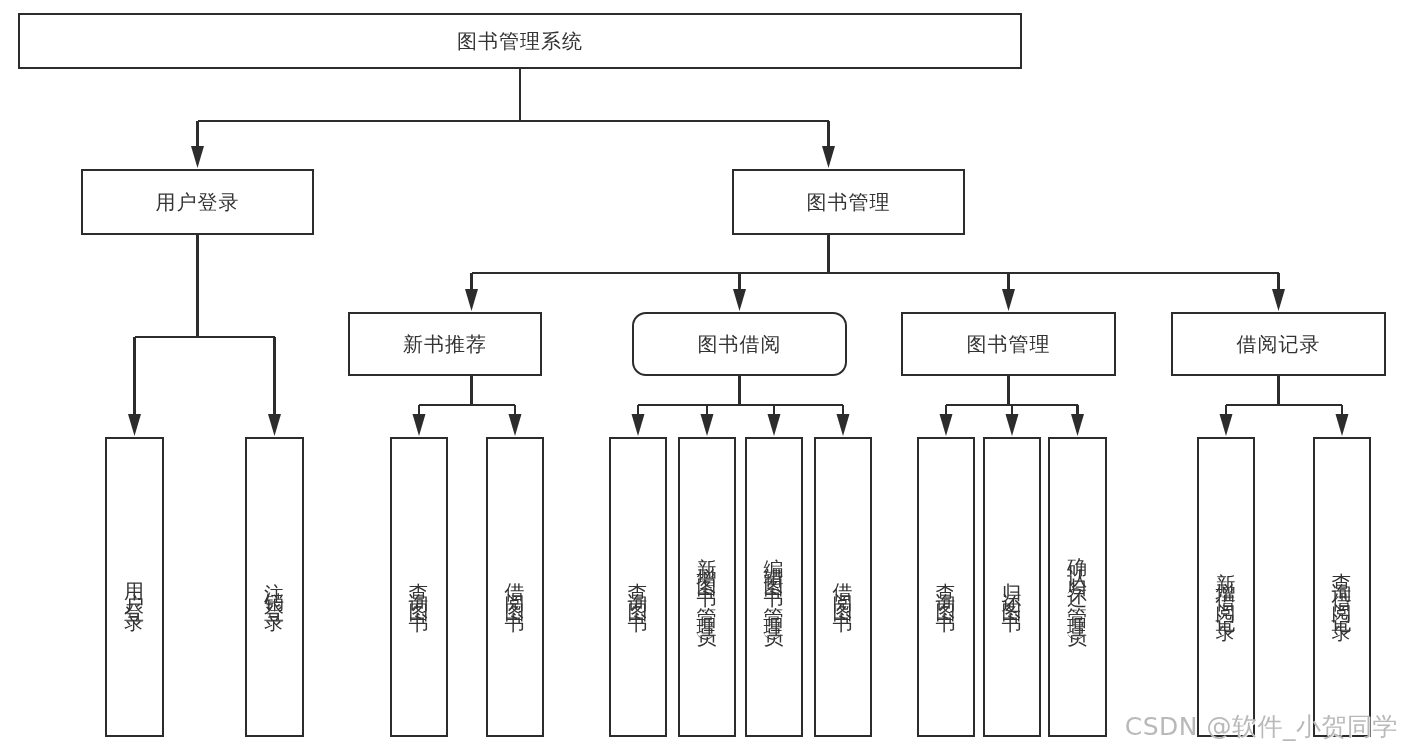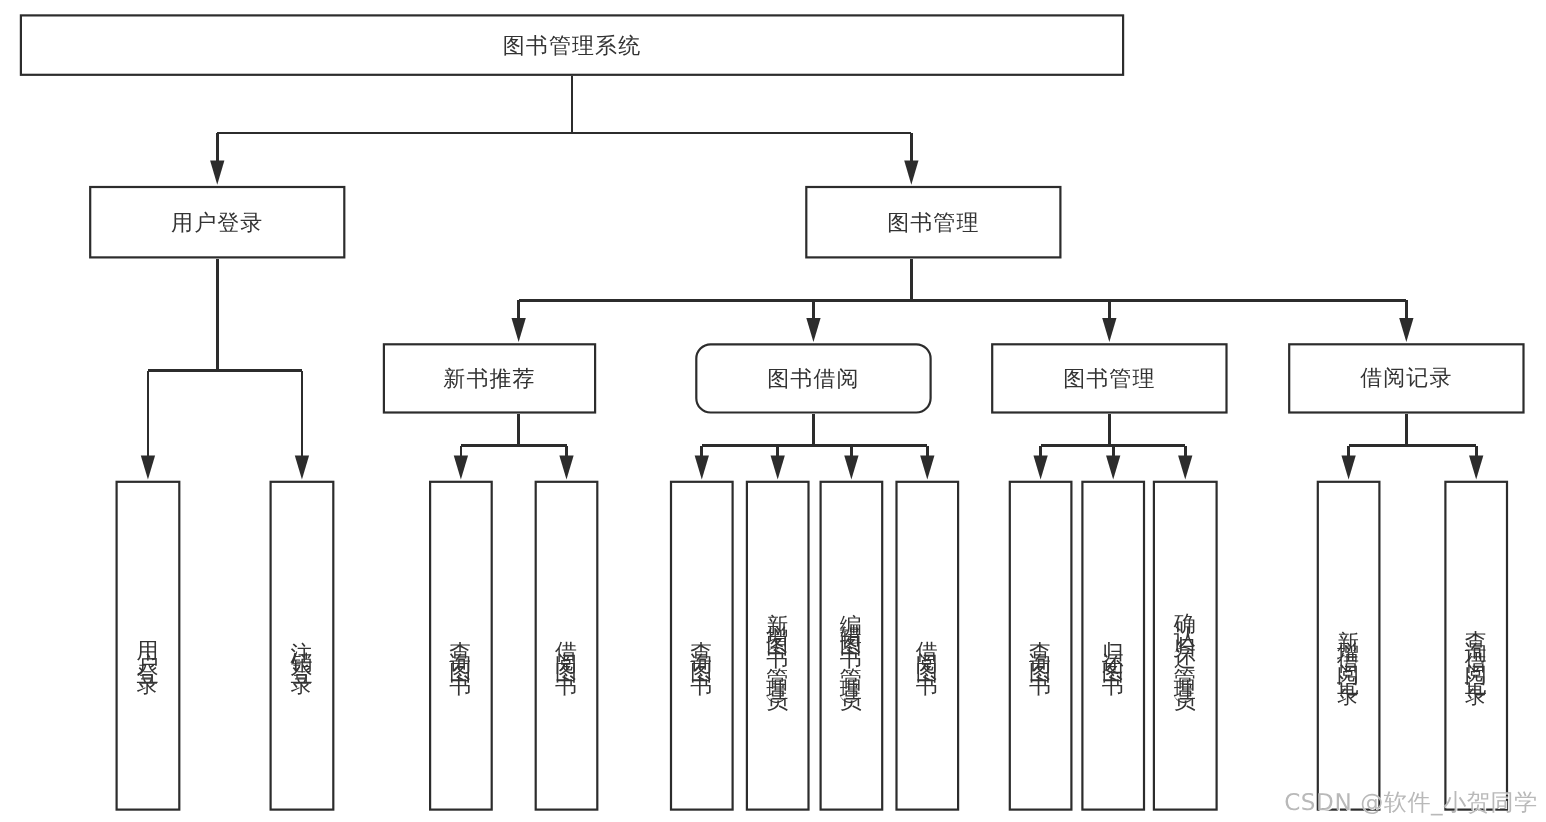--- a/index.html
+++ b/index.html
@@ -55,21 +55,21 @@
     writing-mode: vertical-rl;
     text-orientation: mixed;
     letter-spacing: 10px;
     white-space: nowrap;
   }
 
   .watermark {
     position: absolute;
     right: 7px;
     bottom: 4px;
-    font-size: 21px;
+    font-size: 25px;
     color: var(--watermark);
     letter-spacing: 0.5px;
     text-shadow: 1px 1px 0 rgba(255,255,255,0.9);
     white-space: nowrap;
     pointer-events: none;
   }
 </style>
 </head>
 <body>
 

